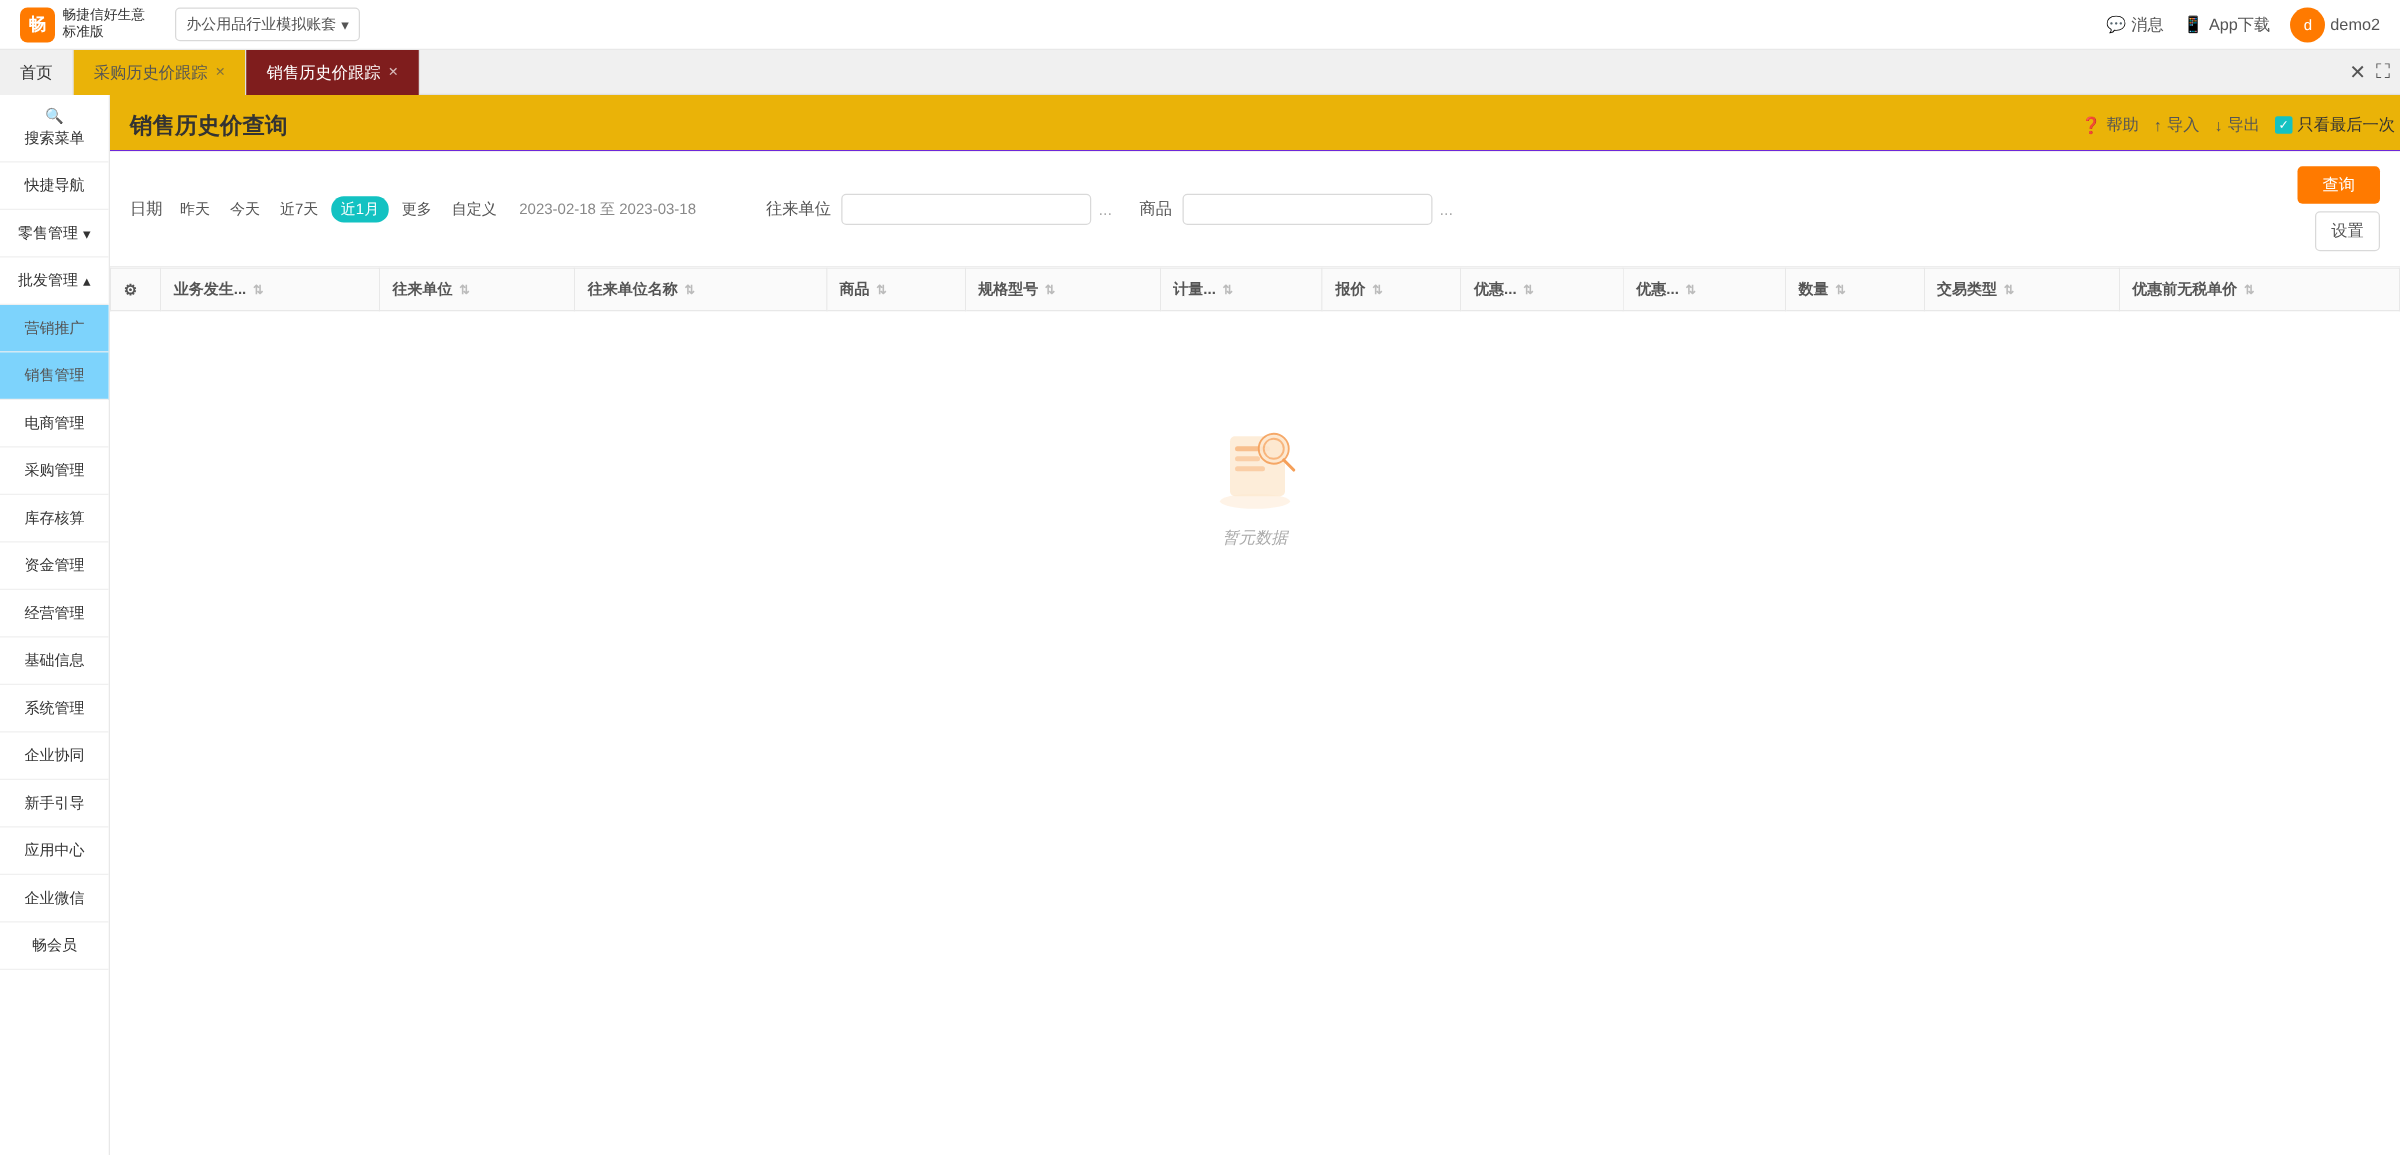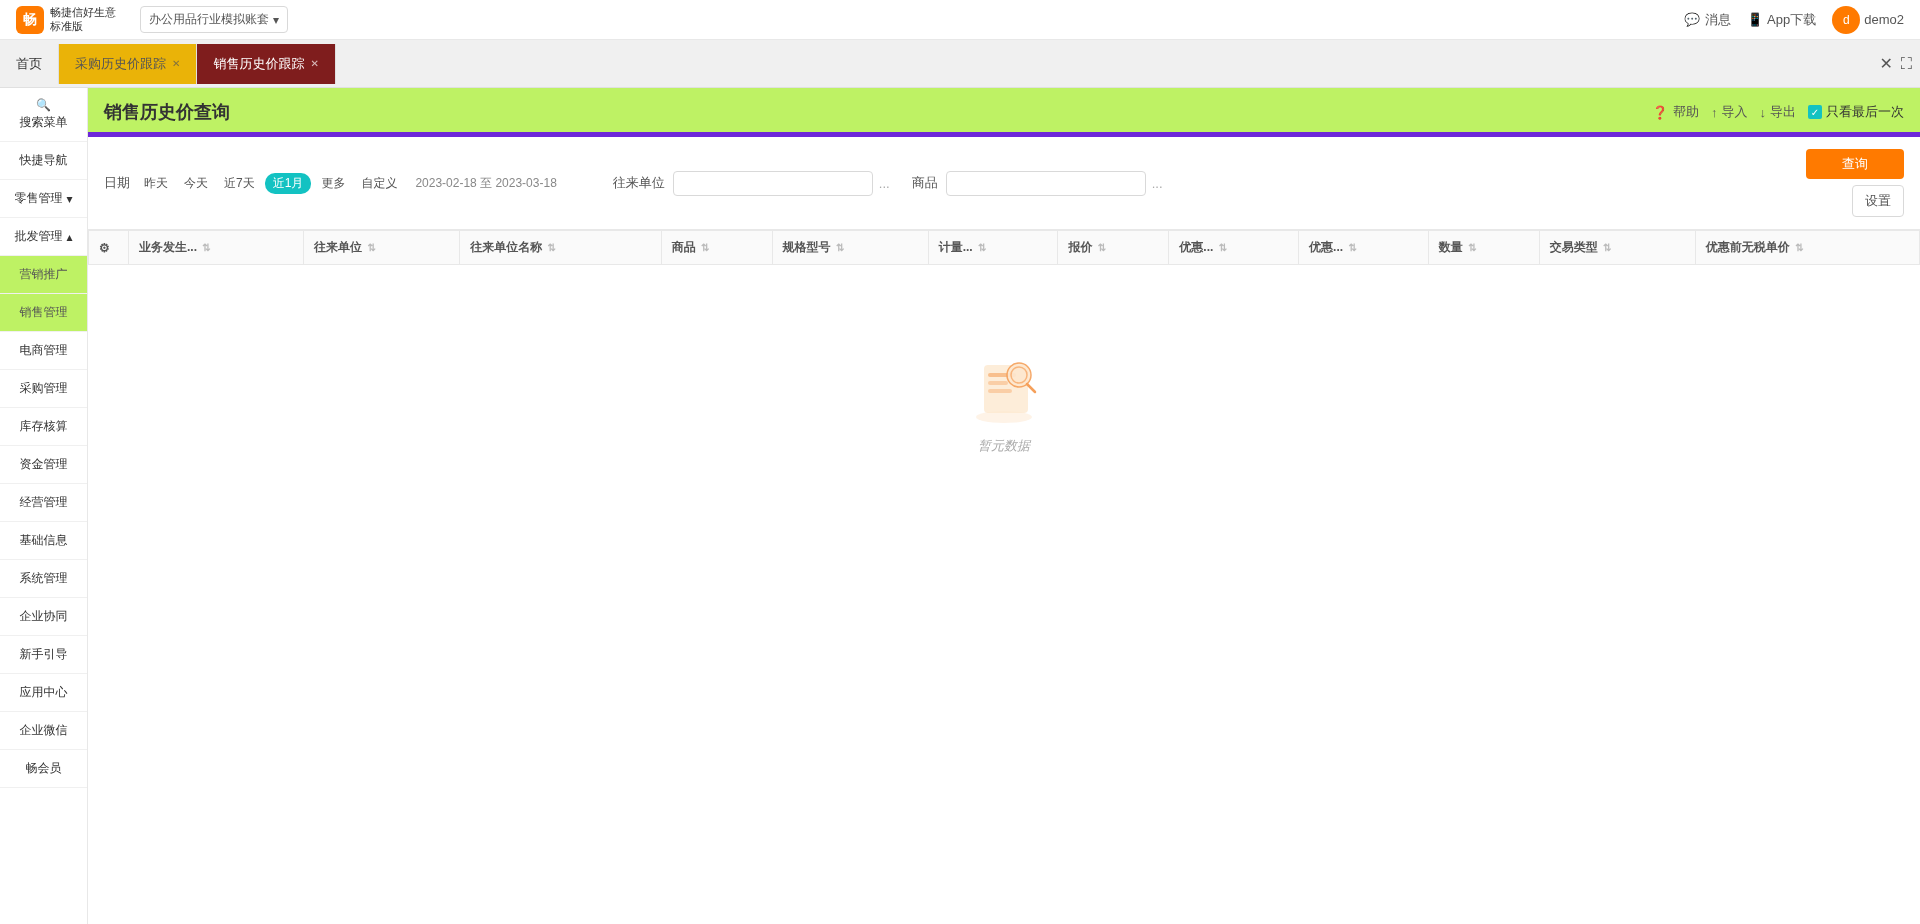--- a/index.html
+++ b/index.html
@@ -20,21 +20,21 @@
     .logo-area { display: flex; align-items: center; gap: 6px; }
     .logo-icon { width: 28px; height: 28px; background: #ff7a00; border-radius: 6px; display: flex; align-items: center; justify-content: center; color: white; font-size: 14px; font-weight: bold; }
     .logo-text { font-size: 11px; color: #333; line-height: 1.2; }
     .workspace-selector { display: flex; align-items: center; gap: 4px; padding: 4px 8px; border: 1px solid #d9d9d9; border-radius: 4px; cursor: pointer; color: #555; font-size: 12px; margin-left: 16px; }
     .topbar-right { display: flex; align-items: center; gap: 16px; }
     .topbar-action { display: flex; align-items: center; gap: 4px; color: #555; font-size: 13px; cursor: pointer; }
     .avatar { width: 28px; height: 28px; border-radius: 50%; background: #ff7a00; display: flex; align-items: center; justify-content: center; color: white; font-size: 12px; }
 
     
     .tabbar {
-      height: 48px;
+      height: 36px;
       background: #f0f0f0;
       display: flex;
       align-items: center;
       padding: 0;
       border-bottom: 1px solid #e0e0e0;
     }
     .tab {
       height: 40px;
       padding: 0 16px;
       display: flex;
@@ -95,31 +95,31 @@
       gap: 4px;
       border-bottom: 1px solid #f0f0f0;
     }
     .sidebar-sub-item {
       padding: 10px 4px;
       text-align: center;
       cursor: pointer;
       color: #555;
       font-size: 12px;
       border-bottom: 1px solid #f0f0f0;
-      background: #bef264;
+      background: #7dd3fc;
     }
 
     
     .content-area { flex: 1; display: flex; flex-direction: column; overflow: hidden; background: #f5f5f5; }
 
     
     .page-header {
-      background: #bef264;
-      padding: 12px 16px 0 16px;
-      border-bottom: 5px solid #6d28d9;
+      background: #eab308;
+      padding: 12px 4px 0 16px;
+      border-bottom: 1px solid #6d28d9;
     }
     .page-title-row {
       display: flex;
       align-items: center;
       justify-content: space-between;
       padding-bottom: 8px;
     }
     .page-title { font-size: 18px; font-weight: bold; color: #333; }
     .page-actions { display: flex; align-items: center; gap: 12px; }
     .page-action-btn { display: flex; align-items: center; gap: 4px; color: #555; font-size: 13px; cursor: pointer; }
@@ -133,21 +133,21 @@
     .filter-row { display: flex; align-items: center; gap: 16px; }
     .filter-group { display: flex; align-items: center; gap: 8px; }
     .filter-label { color: #555; font-size: 13px; white-space: nowrap; }
     .date-options { display: flex; align-items: center; gap: 4px; }
     .date-opt { padding: 2px 6px; cursor: pointer; font-size: 12px; color: #555; border-radius: 3px; }
     .date-opt.active { background: #13c2c2; color: white; border-radius: 10px; padding: 2px 8px; }
     .date-range { font-size: 12px; color: #888; margin-left: 4px; }
     .filter-input-group { display: flex; align-items: center; }
     .filter-input { border: 1px solid #d9d9d9; border-radius: 4px; padding: 4px 8px; font-size: 13px; width: 200px; color: #555; outline: none; }
     .filter-input-dots { color: #aaa; padding: 4px 6px; cursor: pointer; }
-    .query-btn { background: #ff7a00; color: white; border: none; border-radius: 4px; padding: 6px 36px; cursor: pointer; font-size: 13px; white-space: nowrap; }
+    .query-btn { background: #ff7a00; color: white; border: none; border-radius: 4px; padding: 6px 20px; cursor: pointer; font-size: 13px; white-space: nowrap; }
     .settings-btn { background: #fff; color: #555; border: 1px solid #d9d9d9; border-radius: 4px; padding: 6px 12px; cursor: pointer; font-size: 13px; }
     .checkbox-group { display: flex; align-items: center; gap: 4px; font-size: 13px; color: #333; }
     .checkbox-checked { width: 14px; height: 14px; background: #13c2c2; border-radius: 2px; display: inline-flex; align-items: center; justify-content: center; color: white; font-size: 10px; }
 
     
     .table-area { flex: 1; overflow: auto; background: #fff; margin: 0; }
     .data-table { width: 100%; border-collapse: collapse; }
     .data-table th {
       background: #fafafa;
       border: 1px solid #e8e8e8;

